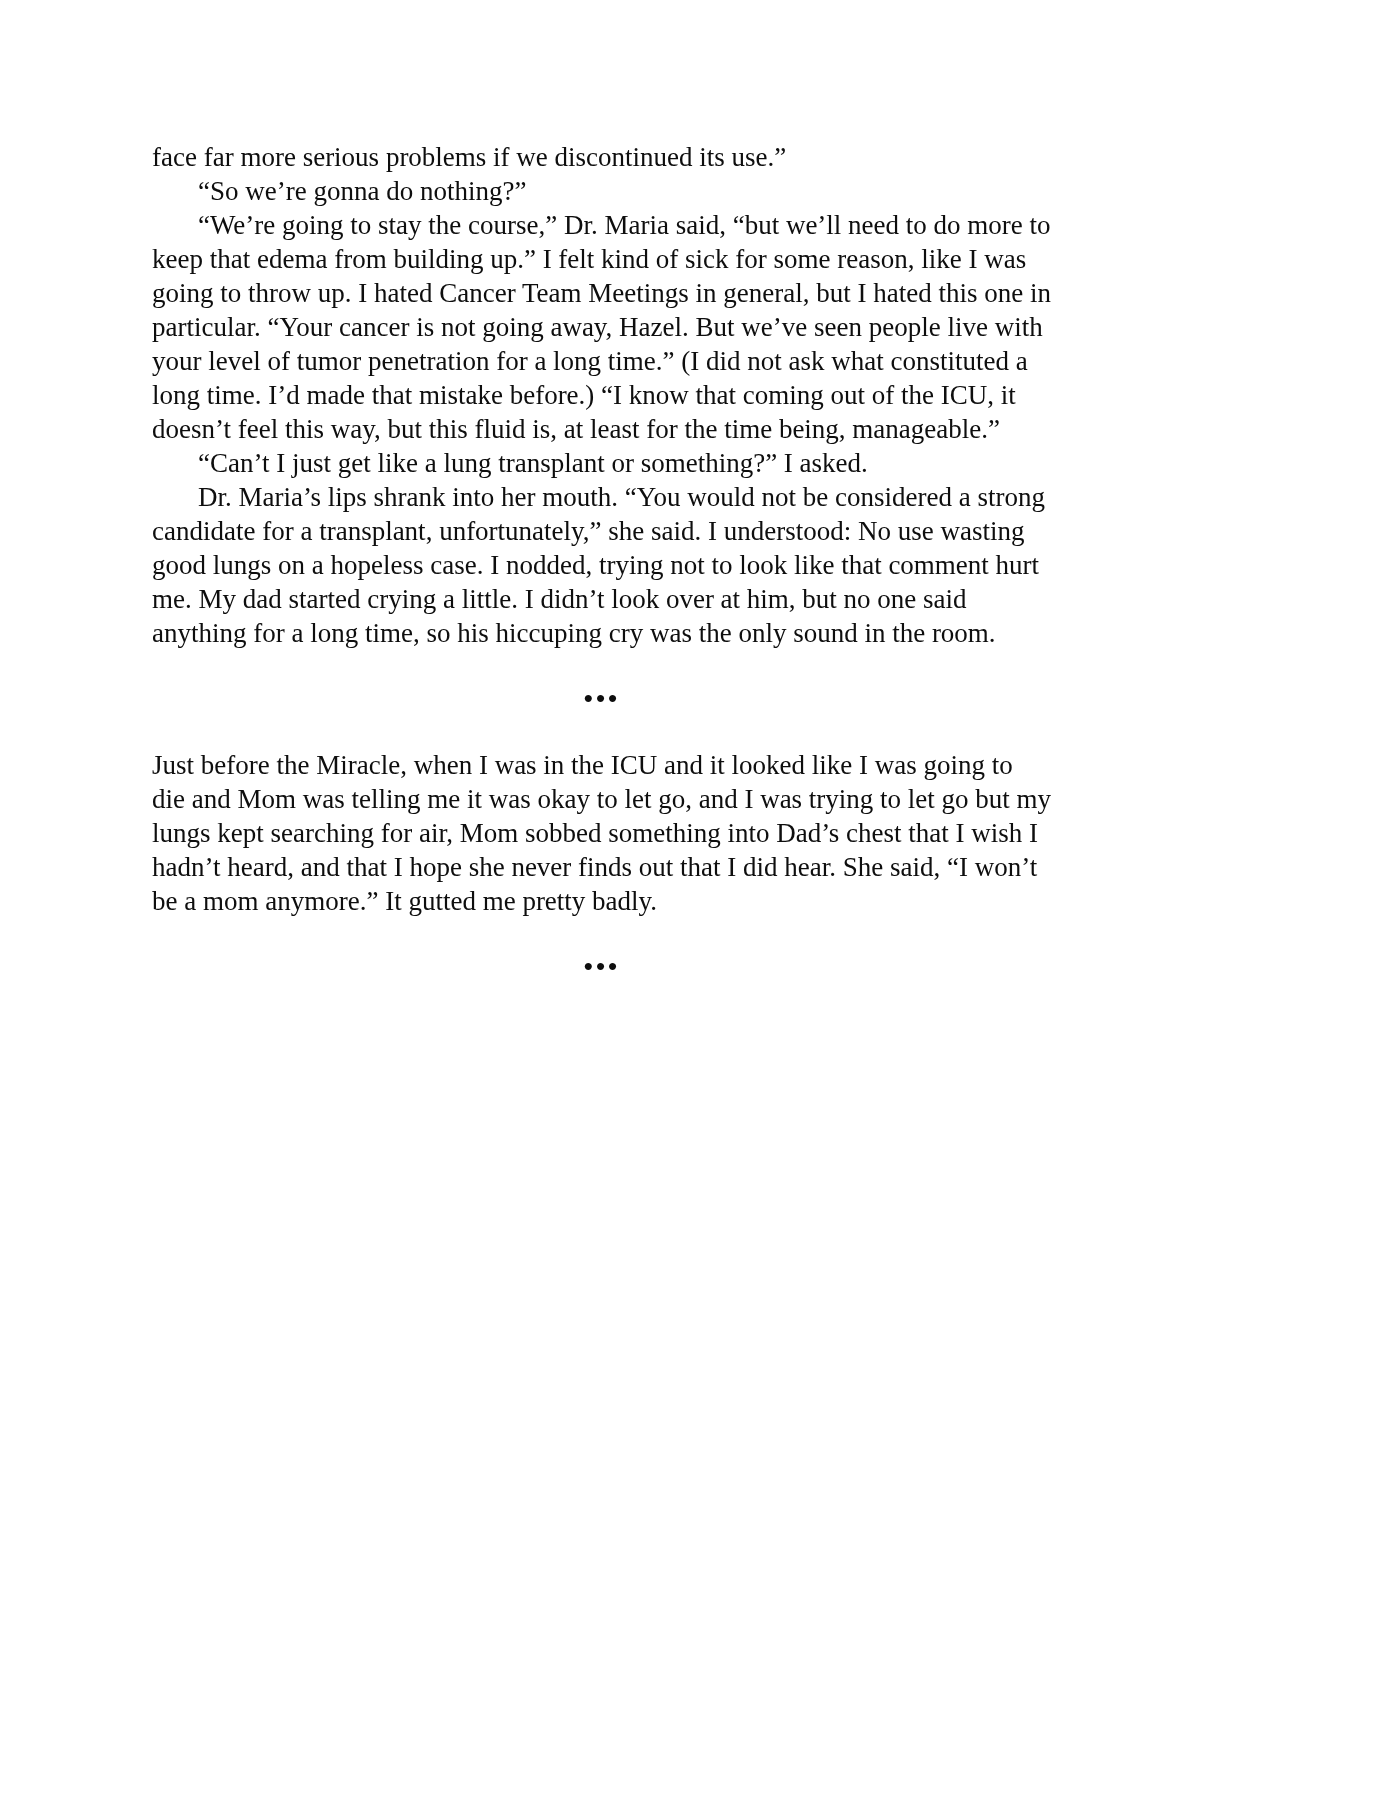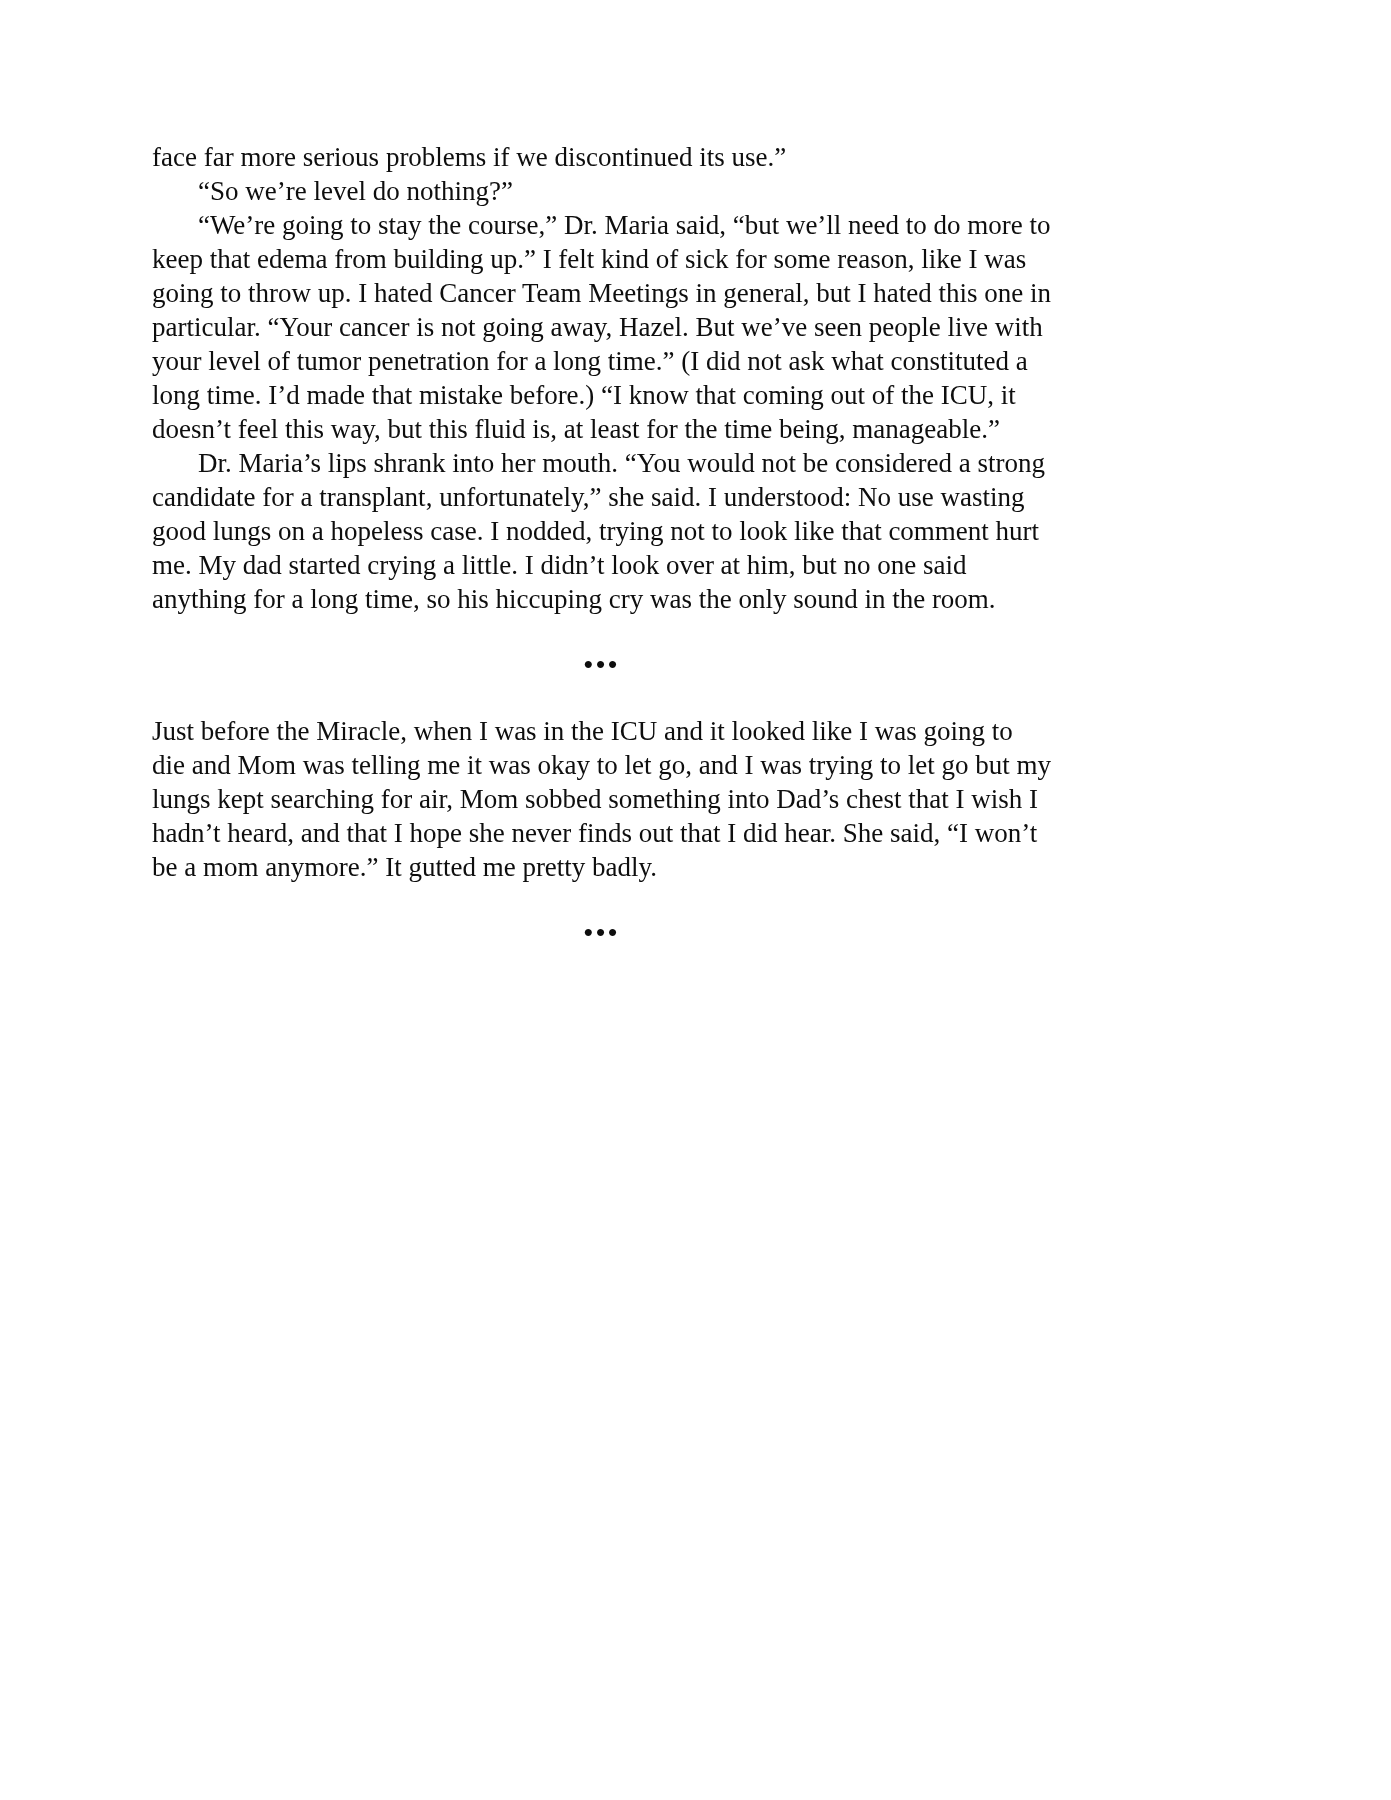--- a/index.html
+++ b/index.html
@@ -40,20 +40,21 @@
     letter-spacing: 3px;
     line-height: 34px;
   }
 </style>
 </head>
 <body>
 
 <div class="page">
   <div class="text-block">
     <p class="para no-indent">face far more serious problems if we discontinued its use.”</p>
-    <p class="para indent">“So we’re level do nothing?”</p>
+    <p class="para indent">“So we’re gonna do nothing?”</p>
     <p class="para indent">“We’re going to stay the course,” Dr. Maria said, “but we’ll need to do more to keep that edema from building up.” I felt kind of sick for some reason, like I was going to throw up. I hated Cancer Team Meetings in general, but I hated this one in particular. “Your cancer is not going away, Hazel. But we’ve seen people live with your level of tumor penetration for a long time.” (I did not ask what constituted a long time. I’d made that mistake before.) “I know that coming out of the ICU, it doesn’t feel this way, but this fluid is, at least for the time being, manageable.”</p>
+    <p class="para indent">“Can’t I just get like a lung transplant or something?” I asked.</p>
     <p class="para indent">Dr. Maria’s lips shrank into her mouth. “You would not be considered a strong candidate for a transplant, unfortunately,” she said. I understood: No use wasting good lungs on a hopeless case. I nodded, trying not to look like that comment hurt me. My dad started crying a little. I didn’t look over at him, but no one said anything for a long time, so his hiccuping cry was the only sound in the room.</p>
     <div class="separator">•••</div>
     <p class="para no-indent">Just before the Miracle, when I was in the ICU and it looked like I was going to die and Mom was telling me it was okay to let go, and I was trying to let go but my lungs kept searching for air, Mom sobbed something into Dad’s chest that I wish I hadn’t heard, and that I hope she never finds out that I did hear. She said, “I won’t be a mom anymore.” It gutted me pretty badly.</p>
     <div class="separator">•••</div>
   </div>
 </div>
 
 </body></html>

